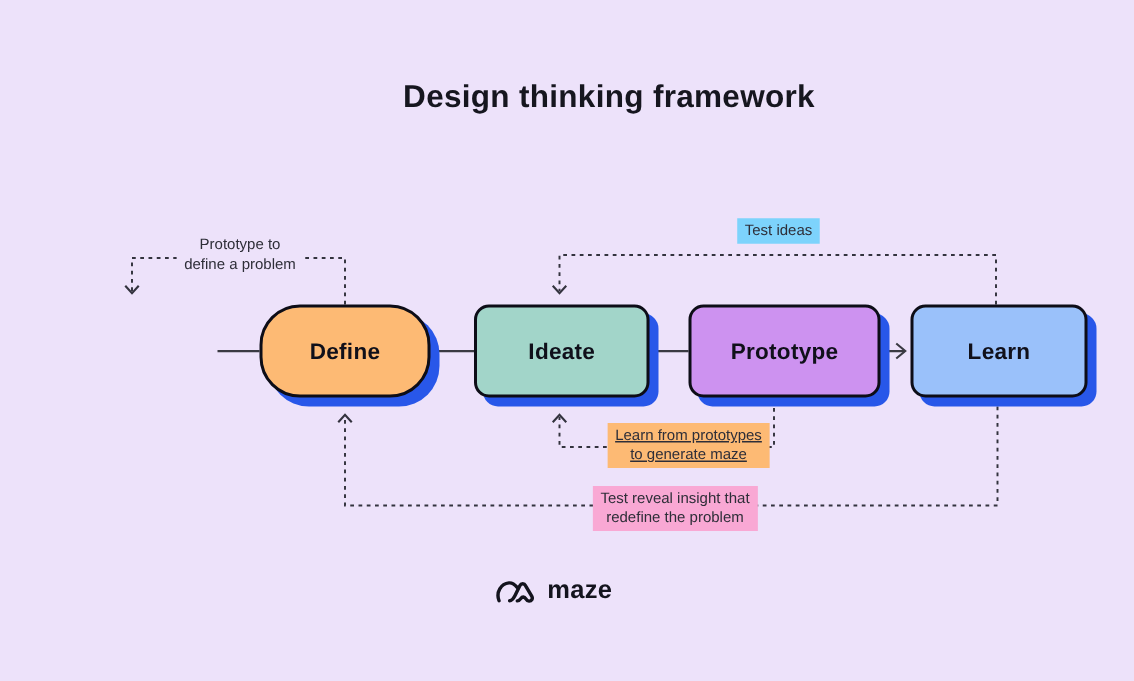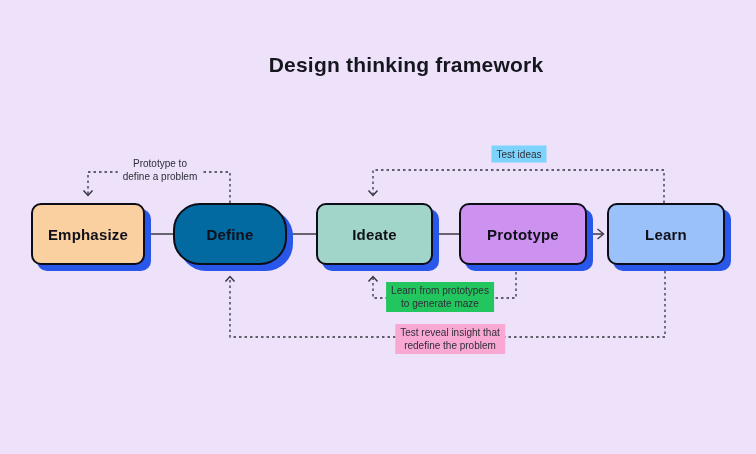--- a/index.html
+++ b/index.html
@@ -68,46 +68,50 @@
     </g>
 
     <g stroke="#33333E" stroke-width="1.4">
       <path d="M83.5 190.5 L88 195.5 L92.5 190.5"></path>
       <path d="M368.5 190.5 L373 195.5 L377.5 190.5"></path>
       <path d="M368.5 281.5 L373 276.5 L377.5 281.5"></path>
       <path d="M225.5 281.5 L230 276.5 L234.5 281.5"></path>
     </g>
   </svg>
 
-  <div class="phase-box" style="left: 31px; width: 114px; background: rgb(251, 208, 161);">
-    <span class="phase-label">Emphasize</span>
-  </div>
-  <div class="phase-box" style="left: 173px; width: 114px; background: #0369a1; border-radius: 27px;">
+  <div class="phase-box" style="left: 173px; width: 114px; background: #fdba74; border-radius: 27px;">
     <span class="phase-label">Define</span>
   </div>
   <div class="phase-box" style="left: 316px; width: 117px; background: rgb(162, 213, 201);">
     <span class="phase-label">Ideate</span>
   </div>
   <div class="phase-box" style="left: 459px; width: 128px; background: rgb(205, 146, 240);">
     <span class="phase-label">Prototype</span>
   </div>
   <div class="phase-box" style="left: 607px; width: 118px; background: rgb(154, 193, 250);">
     <span class="phase-label">Learn</span>
   </div>
 
   <div class="annotation" style="left: 160px; top: 170px; background: rgb(237, 226, 250);">
     <div>Prototype to</div>
     <div>define a problem</div>
   </div>
   <div class="annotation" style="left: 519px; top: 154px; background: #7dd3fc;">
     <div>Test ideas</div>
   </div>
-  <div class="annotation" style="left: 440px; top: 297px; background: #22c55e;">
+  <div class="annotation" style="left: 459px; top: 297px; background: #fdba74; text-decoration: underline;">
     <div>Learn from prototypes</div>
     <div>to generate maze</div>
   </div>
   <div class="annotation" style="left: 450px; top: 339px; background: #f9a8d4;">
     <div>Test reveal insight that</div>
     <div>redefine the problem</div>
   </div>
 
+  <div class="logo">
+    <svg width="30" height="23" viewBox="0 0 34 26" fill="none" xmlns="http://www.w3.org/2000/svg">
+      <path d="M5.5 21.5 C3 15 7 8.6 13 8 C15.8 7.8 17.6 9.4 19.2 11.4" stroke="#14141E" stroke-width="2.6" stroke-linecap="round"></path>
+      <path d="M13.5 21.5 C15.6 21.5 16.6 19.6 17.6 17.6 L21.2 10.2 C22.2 8.2 24.6 8.2 25.6 10.2 L30.2 18 C31.3 19.9 30.1 21.9 28.1 21.8 C25.5 21.7 26.1 18.8 23.8 18.6 C21.7 18.5 22.1 21.5 19.3 21.6" stroke="#14141E" stroke-width="2.6" stroke-linecap="round" stroke-linejoin="round"></path>
+    </svg>
+    <span class="logo-word">maze</span>
+  </div>
 
 </div>
 
 </body></html>

